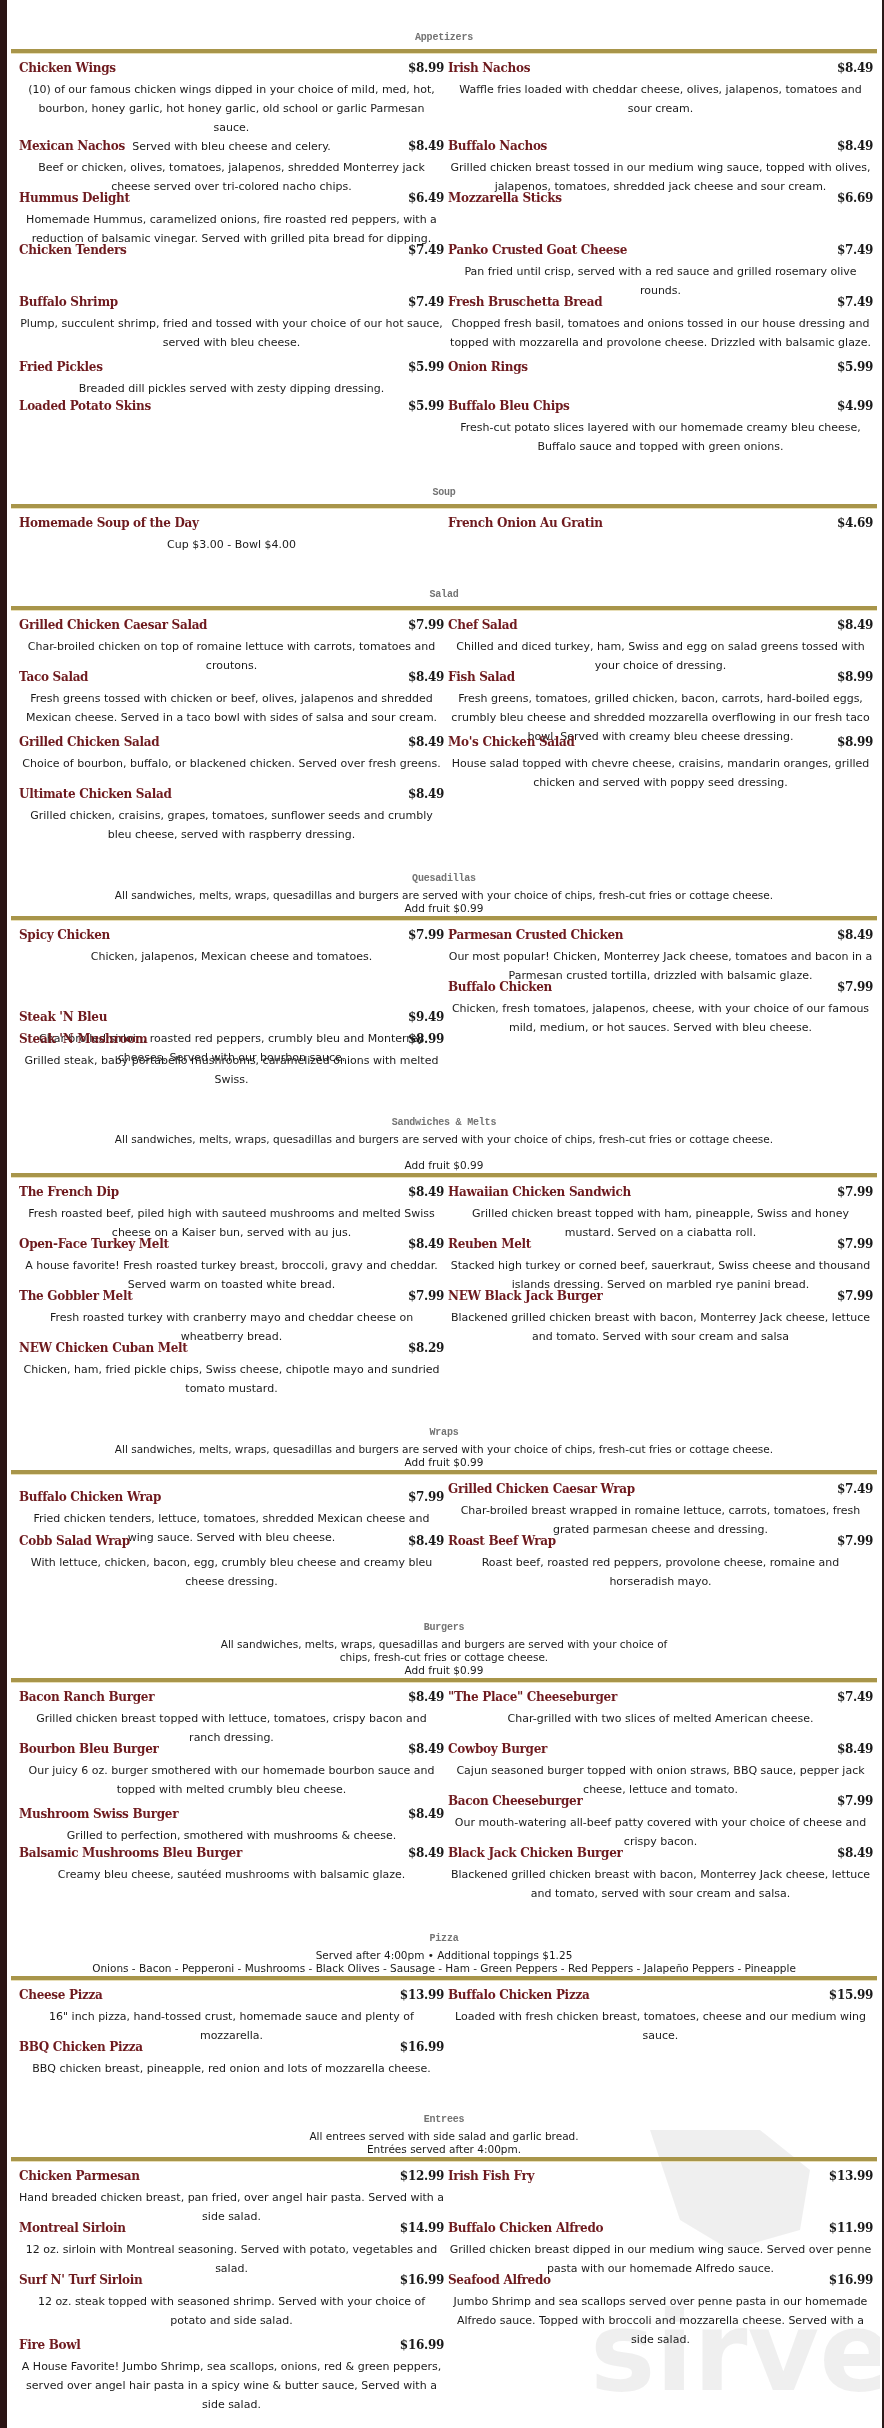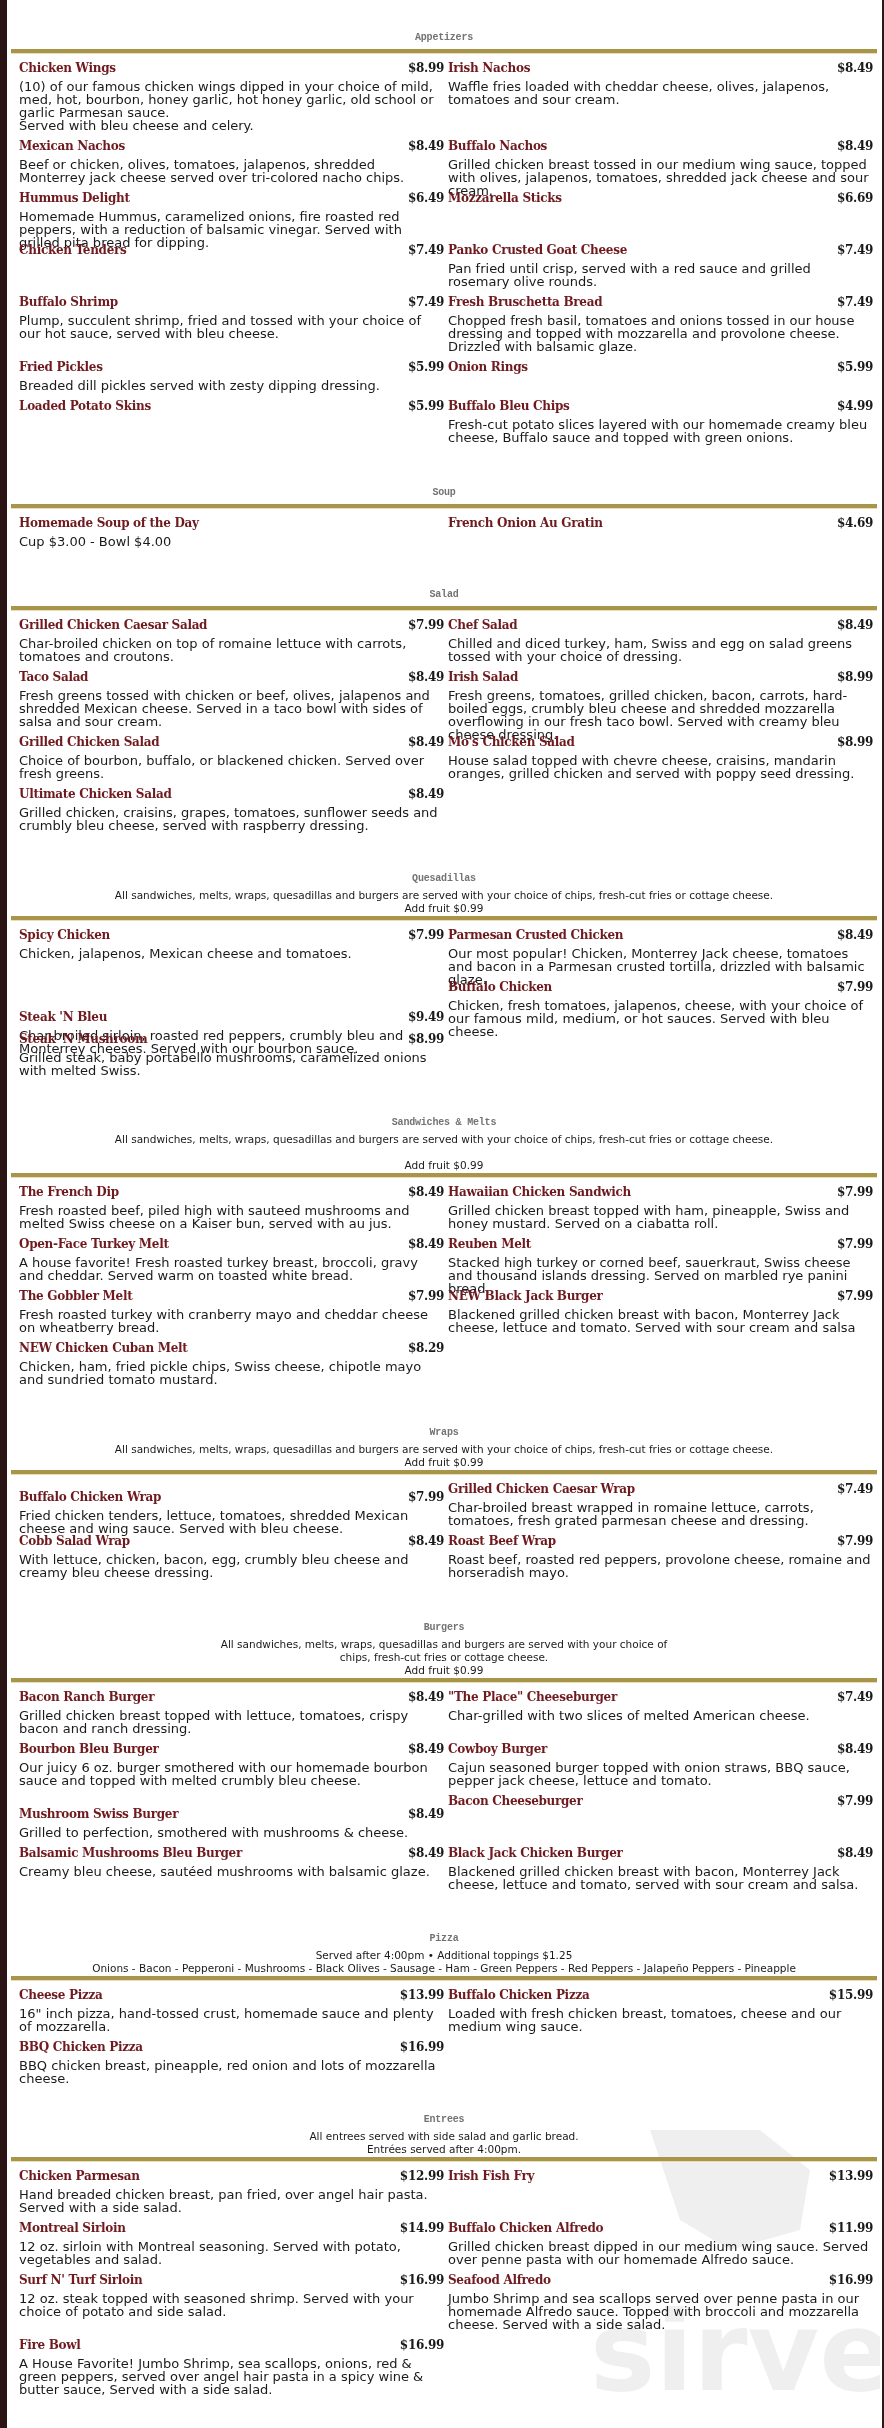--- a/index.html
+++ b/index.html
@@ -60,25 +60,26 @@
     letter-spacing: -0.3px;
   }
   .item-price {
     font-family: "DejaVu Serif", serif;
     font-weight: bold;
     font-size: 12px;
     color: #1a1a1a;
     letter-spacing: -0.3px;
   }
   .item-desc {
-    font-size: 13px;
-    line-height: 13px;
+    font-size: 11px;
+    line-height: 19px;
     color: #1a1a1a;
     margin-top: 2px;
     white-space: pre-line;
+    text-align: center;
   }
   .watermark {
     position: absolute; left: 560px; top: 2110px; width: 320px; height: 300px;
     opacity: 0.06; pointer-events: none;
   }
 </style>
 </head>
 <body>
 
 <div class="left-edge"></div>
@@ -239,21 +240,21 @@
       </div>
       <div class="item col-left" style="top:60px;">
         <div class="item-head">
             <span class="item-name">Taco Salad</span>
             <span class="item-price">$8.49</span>
           </div>
         <div class="item-desc">Fresh greens tossed with chicken or beef, olives, jalapenos and shredded Mexican cheese. Served in a taco bowl with sides of salsa and sour cream.</div>
       </div>
       <div class="item col-right" style="top:60px;">
         <div class="item-head">
-            <span class="item-name">Irish Salad</span>
+            <span class="item-name">Fish Salad</span>
             <span class="item-price">$8.99</span>
           </div>
         <div class="item-desc">Fresh greens, tomatoes, grilled chicken, bacon, carrots, hard-boiled eggs, crumbly bleu cheese and shredded mozzarella overflowing in our fresh taco bowl. Served with creamy bleu cheese dressing.</div>
       </div>
       <div class="item col-left" style="top:125px;">
         <div class="item-head">
             <span class="item-name">Grilled Chicken Salad</span>
             <span class="item-price">$8.49</span>
           </div>
         <div class="item-desc">Choice of bourbon, buffalo, or blackened chicken. Served over fresh greens.</div>
@@ -462,20 +463,21 @@
             <span class="item-name">Mushroom Swiss Burger</span>
             <span class="item-price">$8.49</span>
           </div>
         <div class="item-desc">Grilled to perfection, smothered with mushrooms &amp; cheese.</div>
       </div>
       <div class="item col-right" style="top:112px;">
         <div class="item-head">
             <span class="item-name">Bacon Cheeseburger</span>
             <span class="item-price">$7.99</span>
           </div>
+        <div class="item-desc">Our mouth-watering all-beef patty covered with your choice of cheese and crispy bacon.</div>
       </div>
       <div class="item col-left" style="top:164px;">
         <div class="item-head">
             <span class="item-name">Balsamic Mushrooms Bleu Burger</span>
             <span class="item-price">$8.49</span>
           </div>
         <div class="item-desc">Creamy bleu cheese, sautéed mushrooms with balsamic glaze.</div>
       </div>
       <div class="item col-right" style="top:164px;">
         <div class="item-head">

